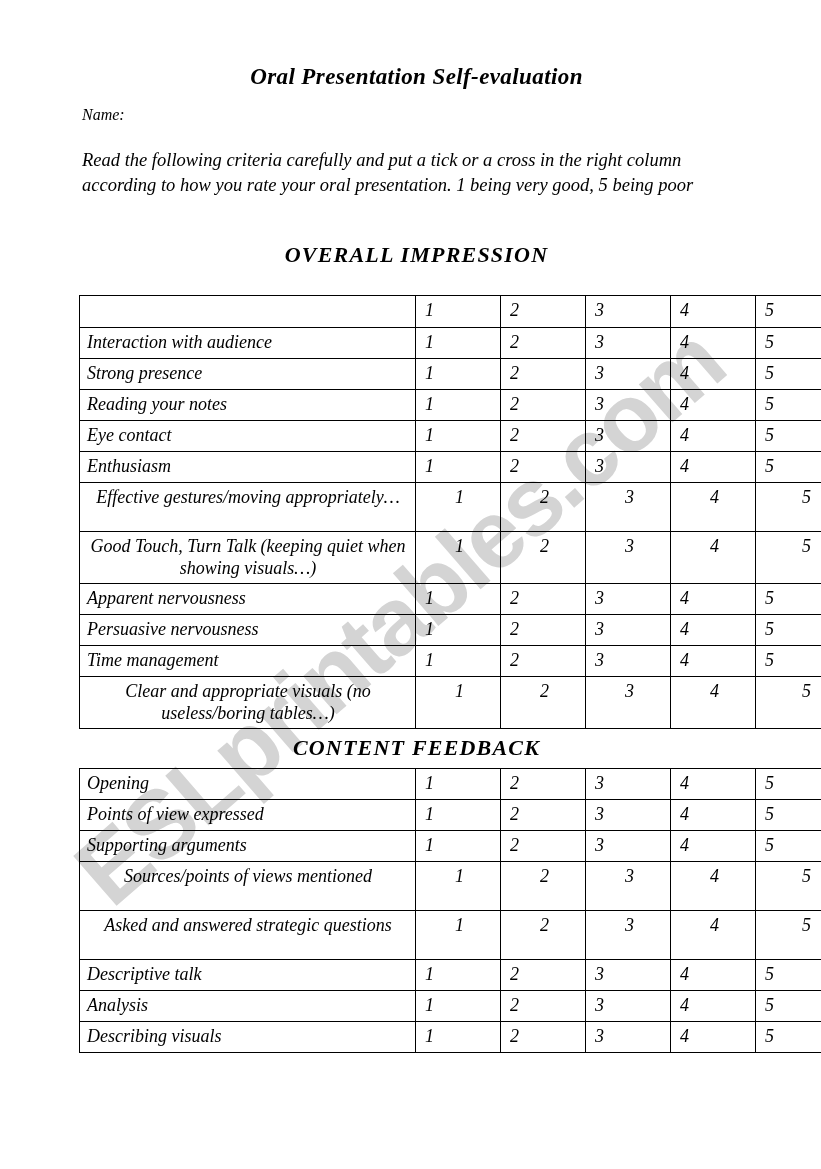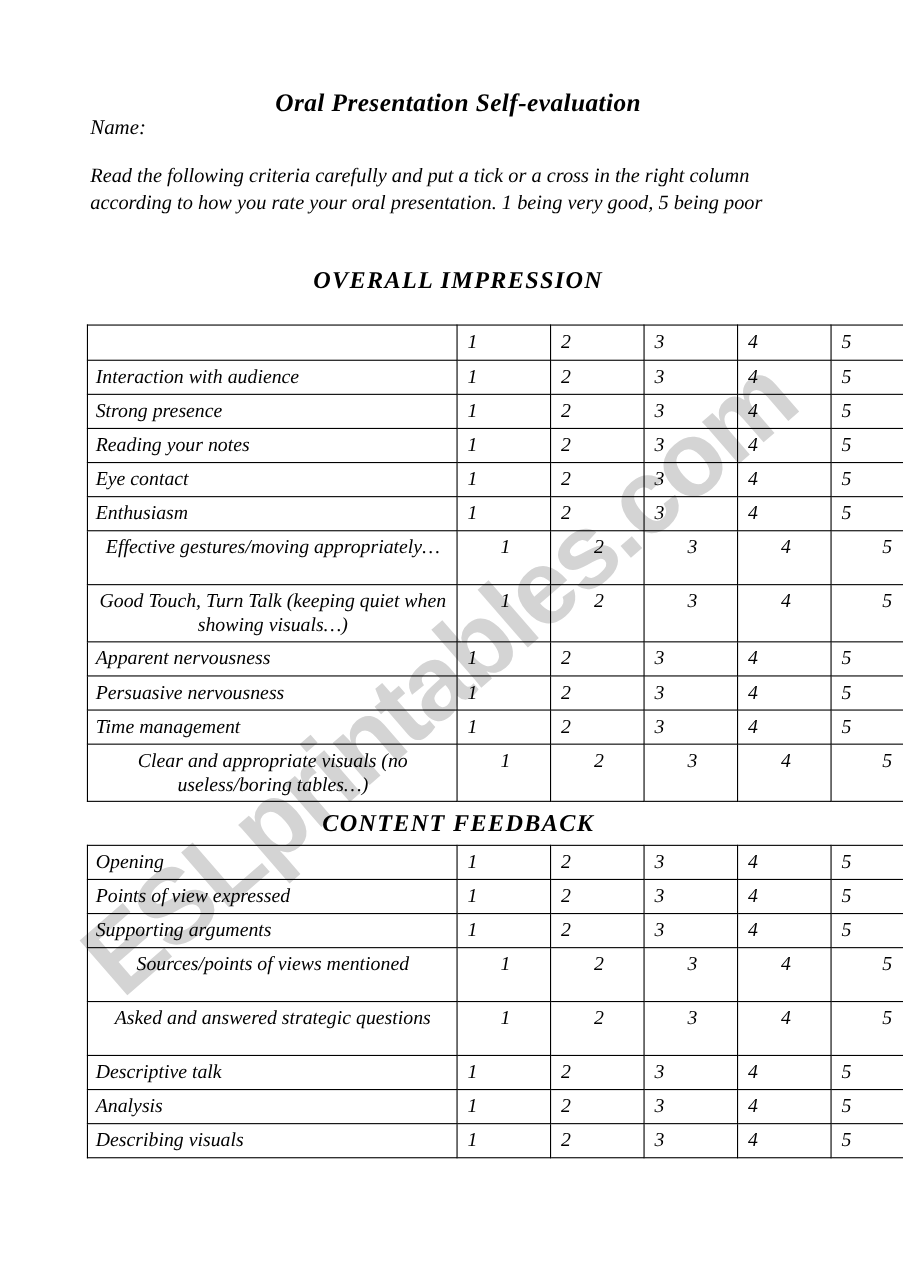--- a/index.html
+++ b/index.html
@@ -43,37 +43,37 @@
   
   #page {
     position: absolute;
     inset: 0;
     z-index: 10;
   }
 
   .doc-title {
     position: absolute;
     left: 0;
-    top: 81px;
+    top: 64px;
     width: 821px;
     text-align: center;
     padding-left: 12px;
     box-sizing: border-box;
     font-style: italic;
     font-weight: bold;
     font-size: 23px;
     letter-spacing: 0.4px;
   }
 
   .name-line {
     position: absolute;
     left: 82px;
     top: 106px;
     font-style: italic;
-    font-size: 19px;
+    font-size: 16px;
   }
 
   .instructions {
     position: absolute;
     left: 82px;
     top: 148px;
     width: 660px;
     font-style: italic;
     font-size: 18.5px;
     line-height: 25px;

